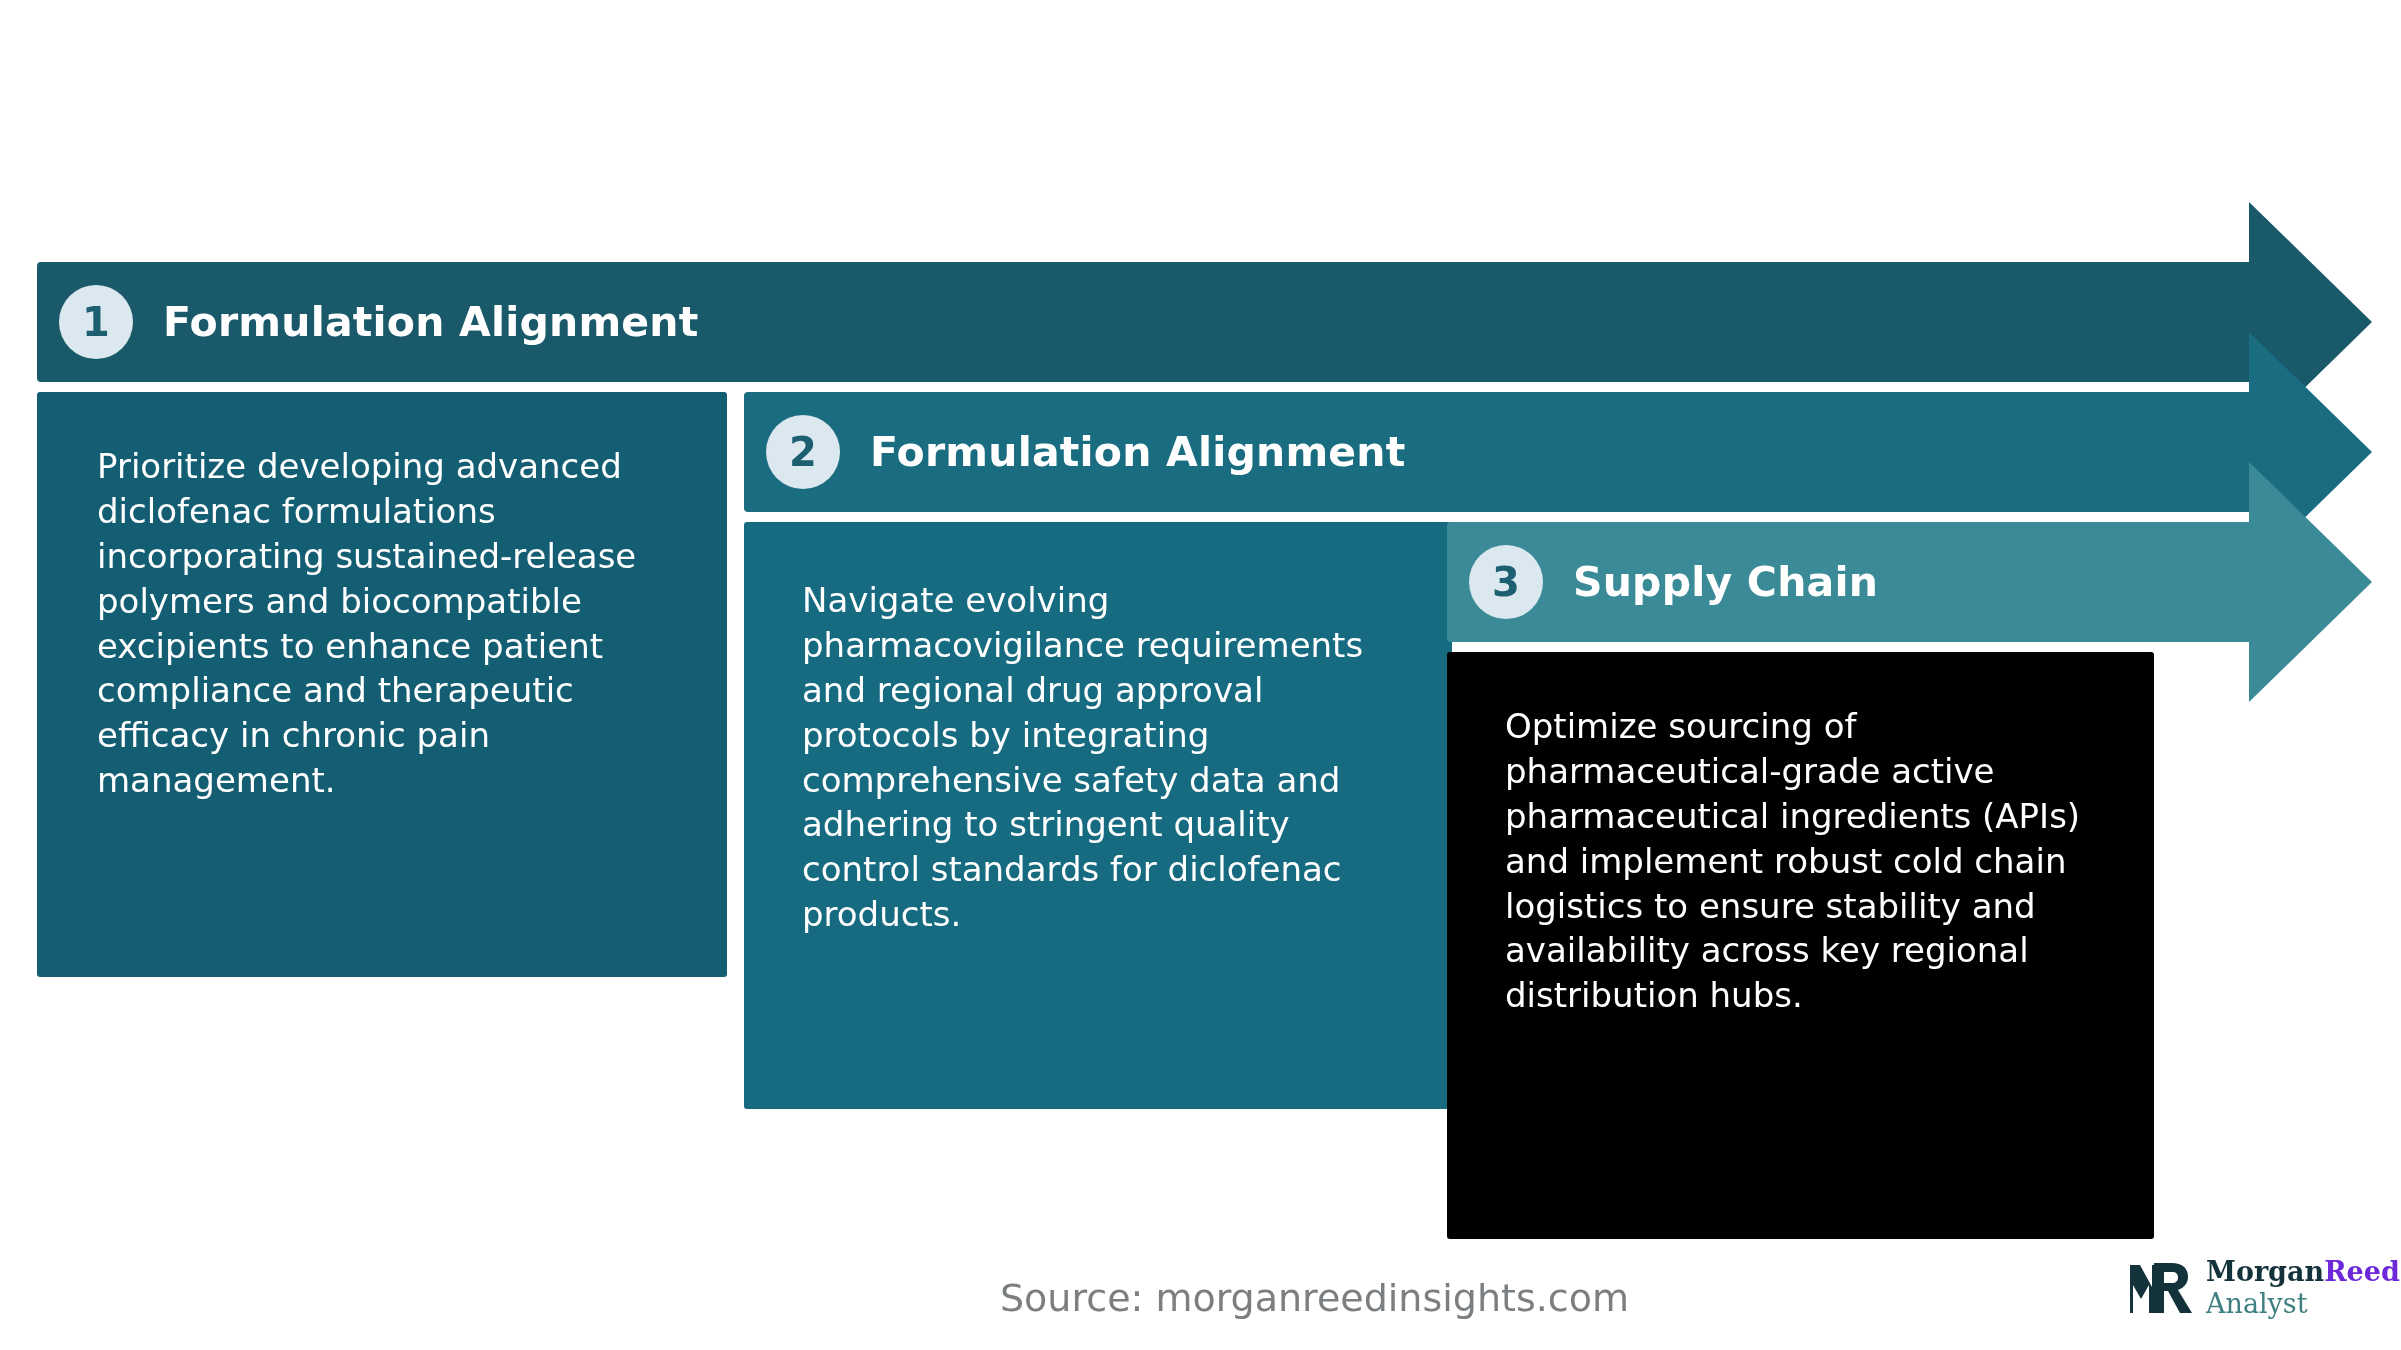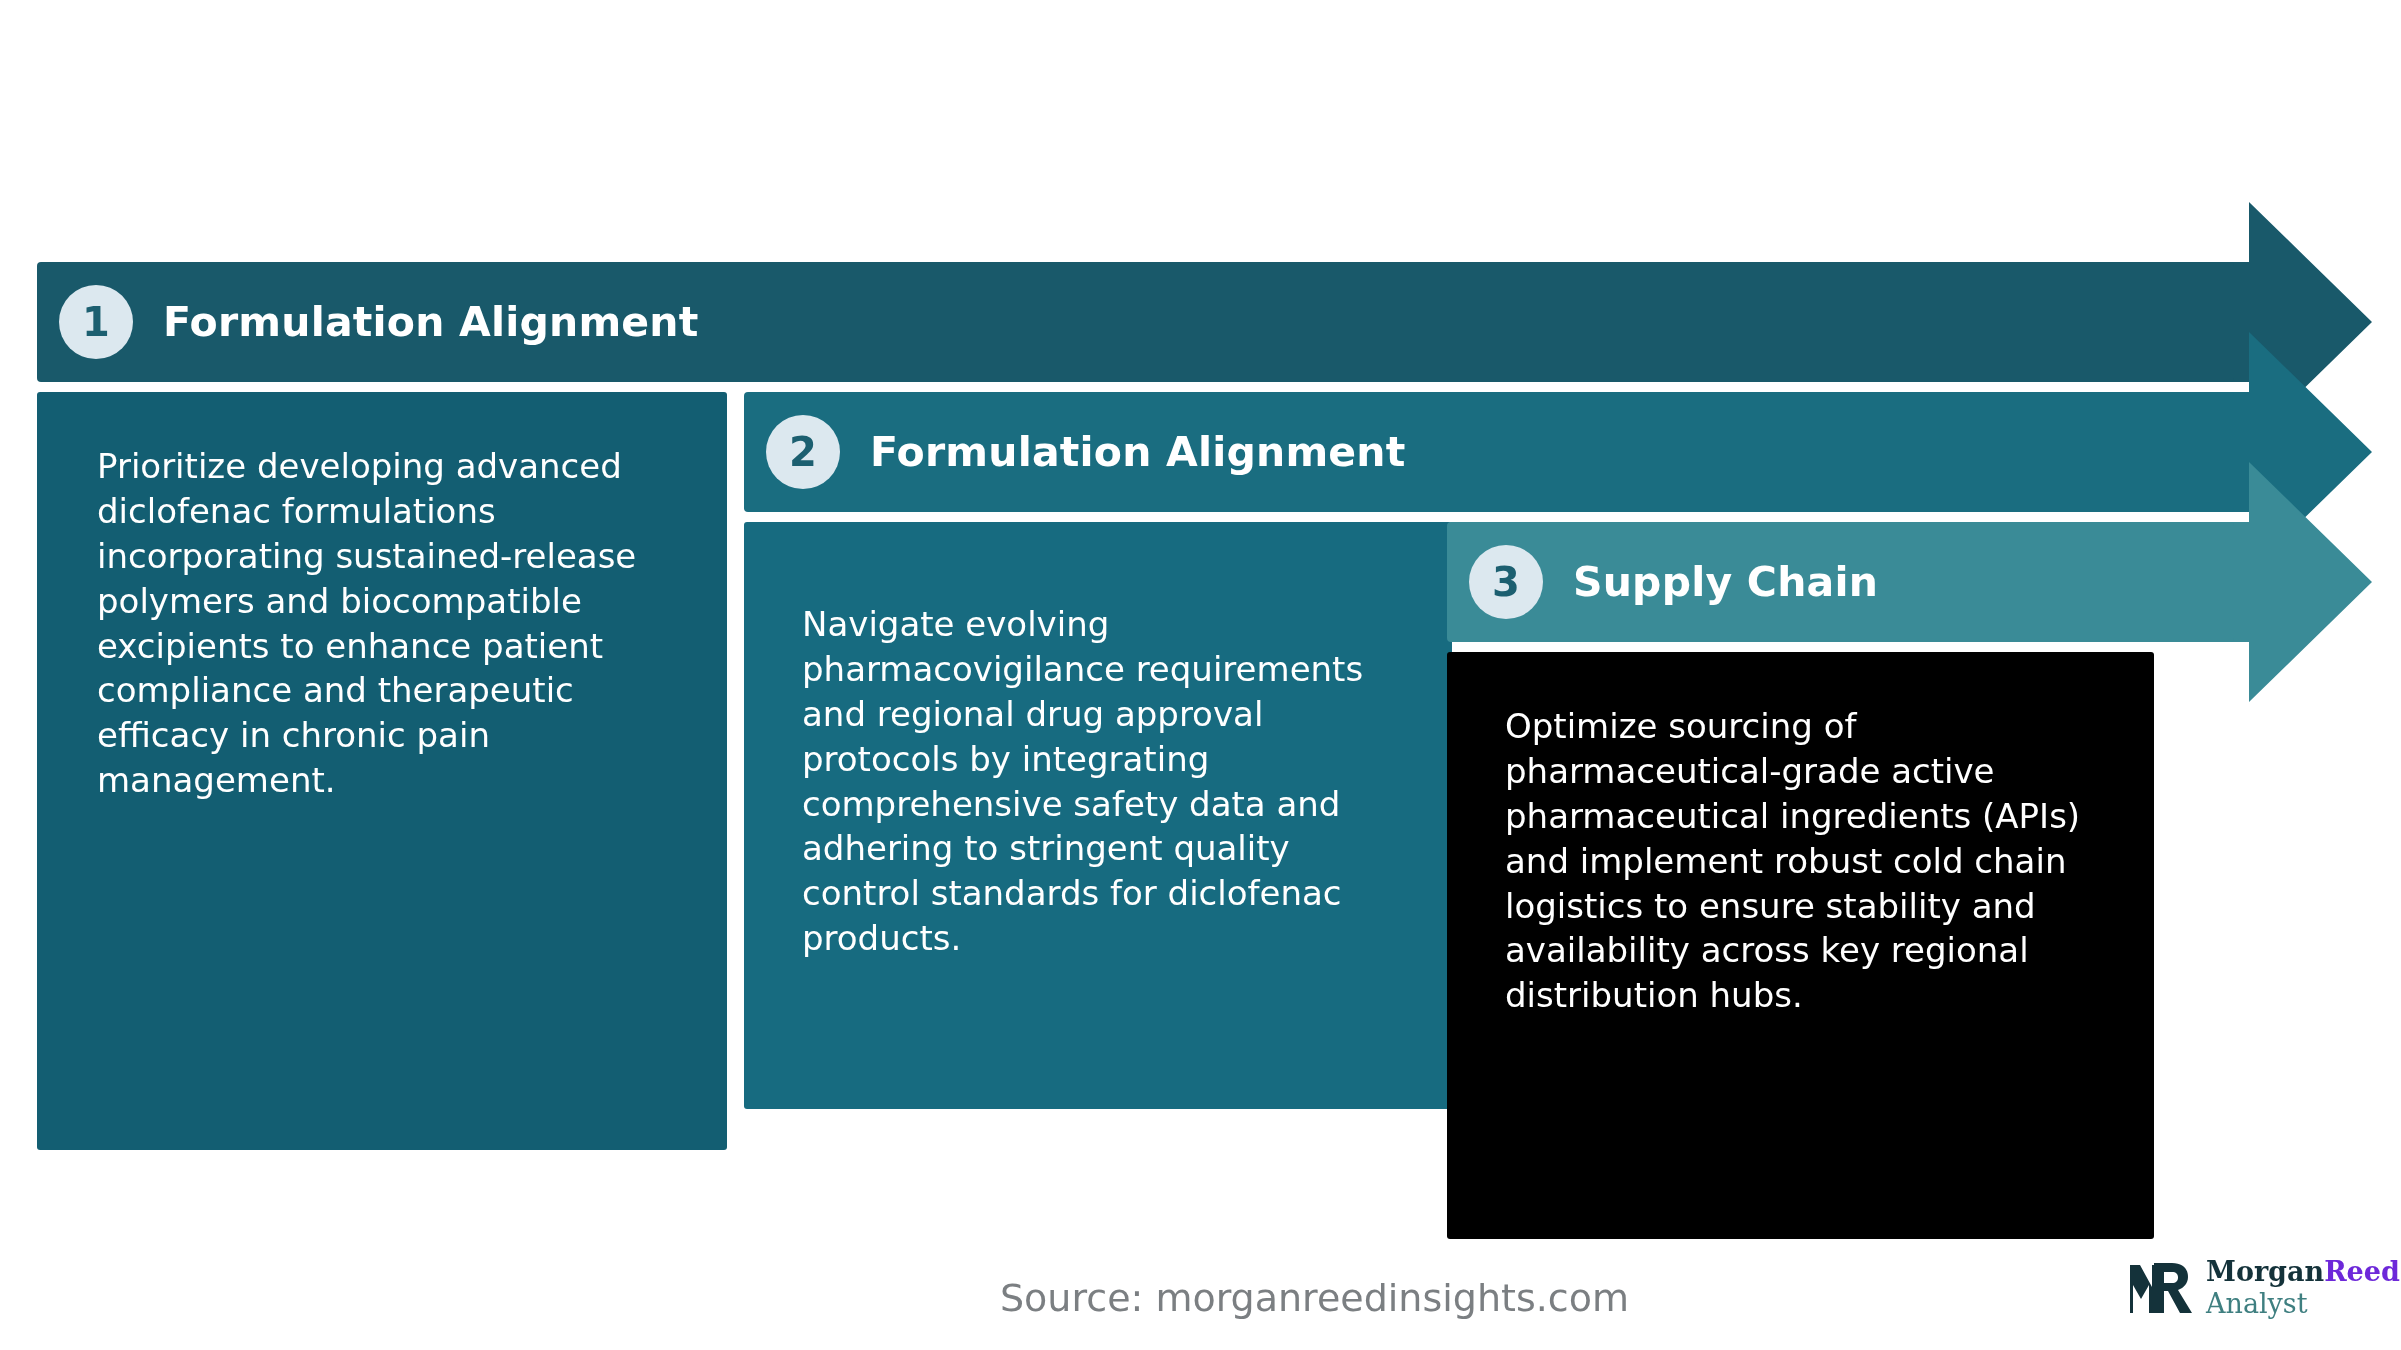--- a/index.html
+++ b/index.html
@@ -146,31 +146,31 @@
 
     <path d="M 2190,522 L 2249,522 L 2249,462 L 2372,582 L 2249,702 L 2249,642 L 2190,642 Z" fill="#3a8b97"></path>
   </svg>
 
   <div class="band" style="left: 37px; top: 262px; width: 2175px; height: 120px; padding-left: 22px; background: rgb(25, 89, 106);">
     <div class="badge" style="background: rgb(220, 232, 239); color: rgb(28, 95, 112);">
       <span>1</span>
     </div>
     <div class="band-title">Formulation Alignment</div>
   </div>
-  <div class="card" style="left:37px; top:392px; width:690px; height:758px; background:#135e72; padding:52px 44px 0 60px;">
+  <div class="card" style="left:37px; top:392px; width:690px; height:585px; background:#135e72; padding:52px 44px 0 60px;">
     <div class="card-text">Prioritize developing advanced diclofenac formulations incorporating sustained-release polymers and biocompatible excipients to enhance patient compliance and therapeutic efficacy in chronic pain management.</div>
   </div>
 
   <div class="band" style="left: 744px; top: 392px; width: 1468px; height: 120px; padding-left: 22px; background: rgb(26, 109, 128);">
     <div class="badge" style="background: rgb(220, 232, 239); color: rgb(28, 95, 112);">
       <span>2</span>
     </div>
     <div class="band-title">Formulation Alignment</div>
   </div>
-  <div class="card" style="left:744px; top:522px; width:708px; height:587px; background:#176b80; padding:80px 40px 0 58px;">
+  <div class="card" style="left:744px; top:522px; width:708px; height:587px; background:#176b80; padding:56px 40px 0 58px;">
     <div class="card-text">Navigate evolving pharmacovigilance requirements and regional drug approval protocols by integrating comprehensive safety data and adhering to stringent quality control standards for diclofenac products.</div>
   </div>
 
   <div class="band" style="left: 1447px; top: 522px; width: 765px; height: 120px; padding-left: 22px; background: rgb(58, 139, 151);">
     <div class="badge" style="background: rgb(220, 232, 239); color: rgb(28, 95, 112);">
       <span>3</span>
     </div>
     <div class="band-title">Supply Chain</div>
   </div>
   <div class="card" style="left:1447px; top:652px; width:707px; height:587px; background:#000000; padding:52px 40px 0 58px;">

